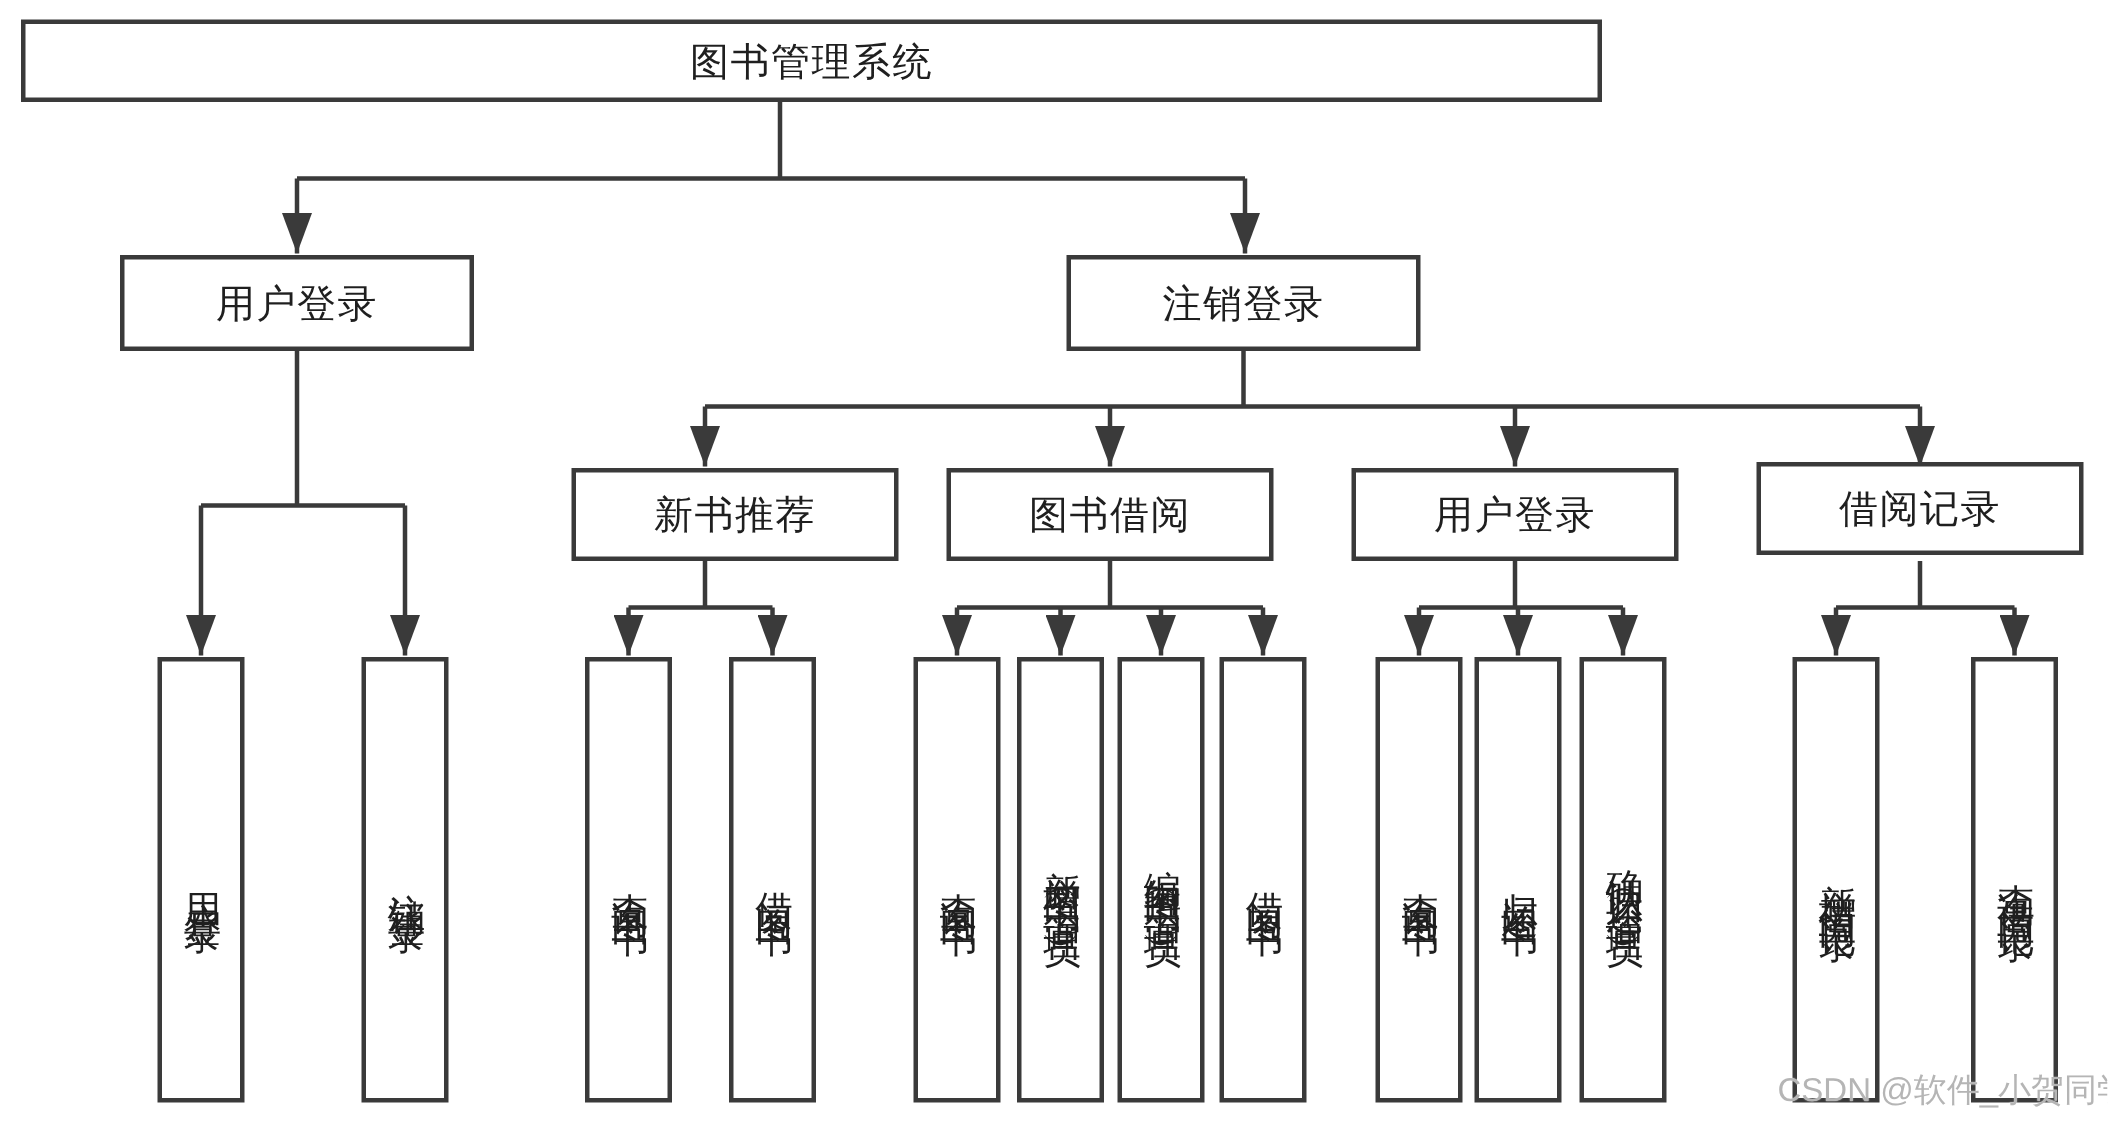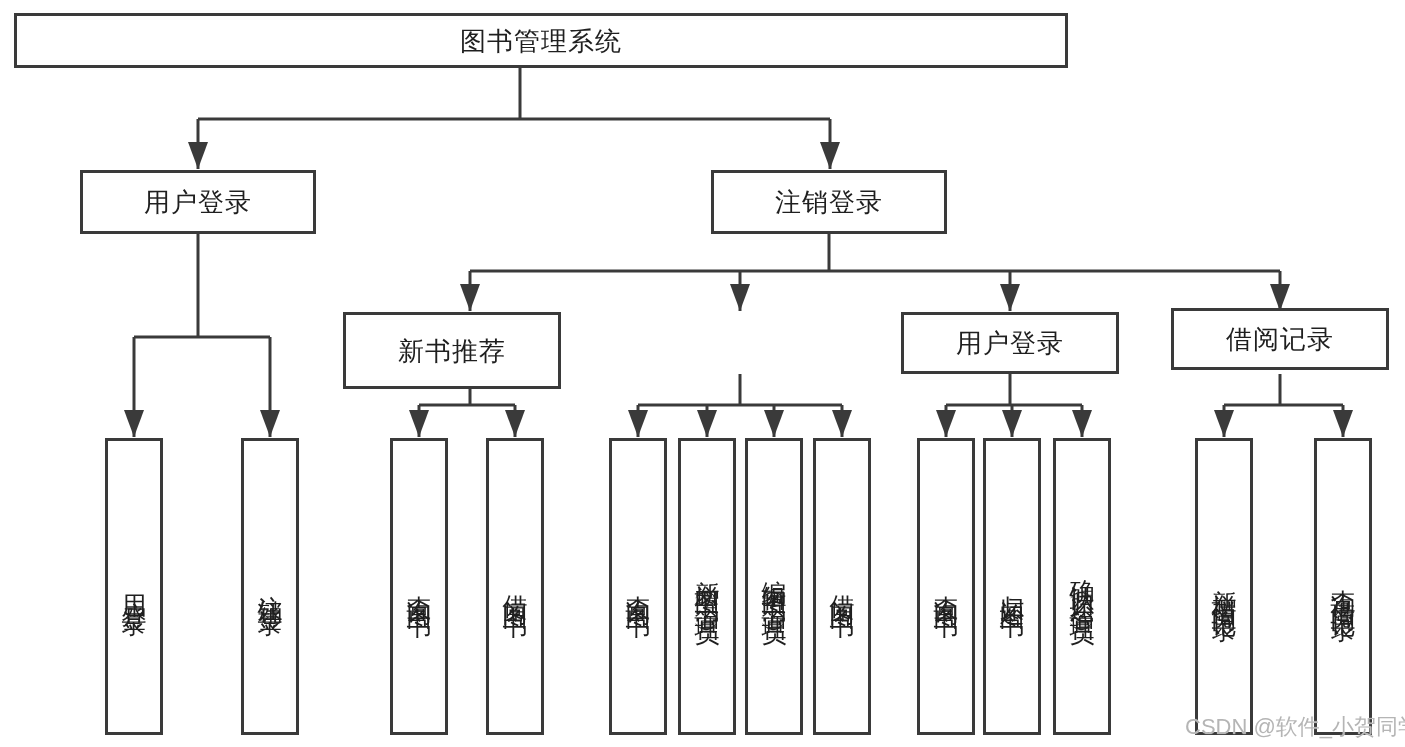--- a/index.html
+++ b/index.html
@@ -109,22 +109,25 @@
     <span class="label">图书管理系统</span>
   </div>
 
   <div class="node hbox" style="left:80px; top:170px; width:236px; height:64px;">
     <span class="label">用户登录</span>
   </div>
   <div class="node hbox" style="left:711px; top:170px; width:236px; height:64px;">
     <span class="label">注销登录</span>
   </div>
 
-  <div class="node hbox" style="left:343px; top:312px; width:218px; height:77px;">
+  <div class="node hbox" style="left:381px; top:312px; width:218px; height:62px;">
     <span class="label">新书推荐</span>
+  </div>
+  <div class="node hbox" style="left:631px; top:312px; width:218px; height:62px;">
+    <span class="label">图书借阅</span>
   </div>
   <div class="node hbox" style="left:901px; top:312px; width:218px; height:62px;">
     <span class="label">用户登录</span>
   </div>
   <div class="node hbox" style="left:1171px; top:308px; width:218px; height:62px;">
     <span class="label">借阅记录</span>
   </div>
 
   <div class="node vbox" style="left:105px; top:438px; width:58px; height:297px;">
     <span class="label">用户登录</span>

